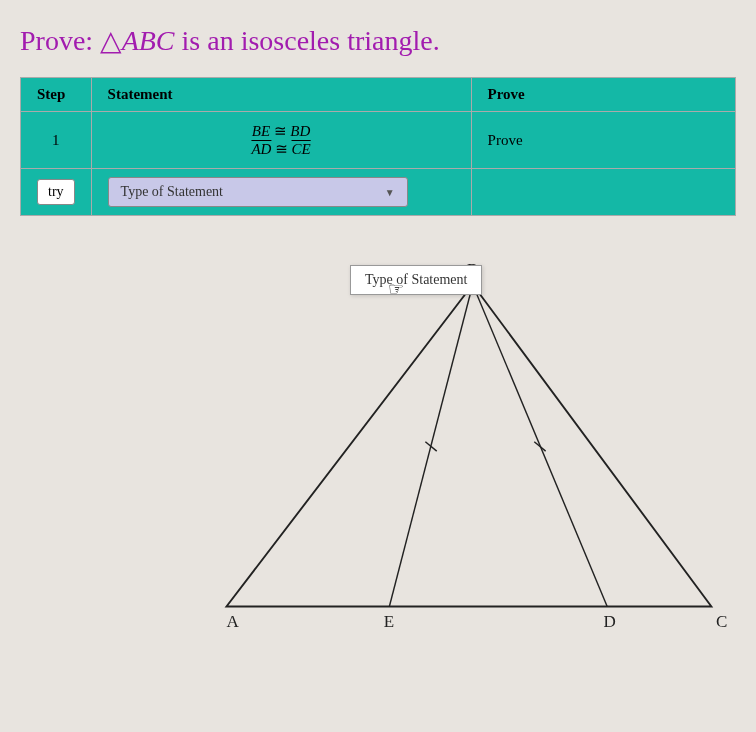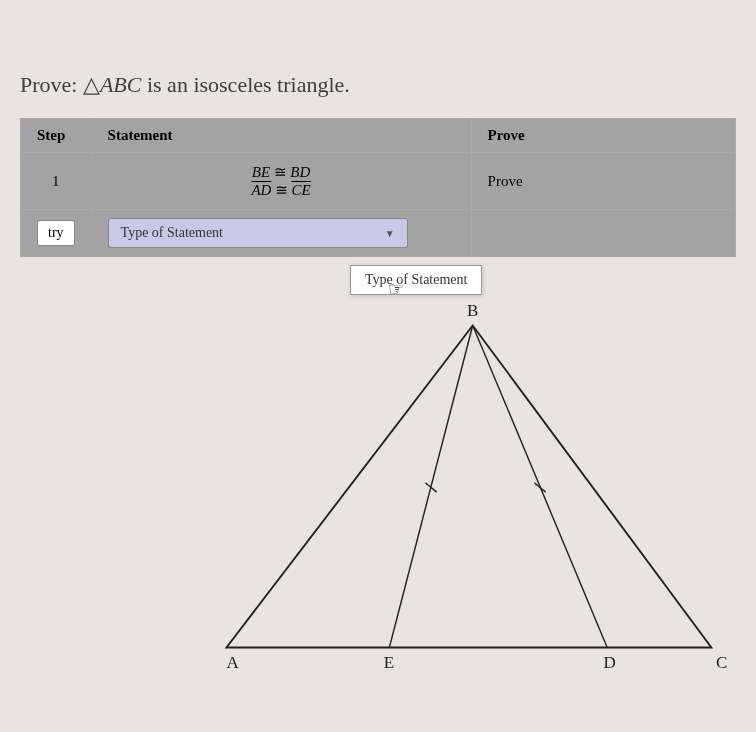--- a/index.html
+++ b/index.html
@@ -7,35 +7,34 @@
     body {
       background: #e8e4df;
       font-family: Georgia, 'Times New Roman', serif;
       width: 756px;
       min-height: 732px;
       padding: 24px 20px;
       position: relative;
     }
 
     .title {
-      font-size: 22px;
+      font-size: 28px;
       margin-bottom: 20px;
-      color: #404040;
-      margin-top: 48px;
+      color: #a21caf;
     }
 
     .title em {
       font-style: italic;
       font-weight: normal;
     }
 
     .proof-table {
       width: 100%;
       border-collapse: collapse;
-      background: #a3a3a3;
+      background: #14b8a6;
       border: 1px solid #aaa;
       margin-bottom: 0;
     }
 
     .proof-table th {
       border: 1px solid #aaa;
       padding: 8px 16px;
       text-align: left;
       font-weight: bold;
       font-size: 15px;

